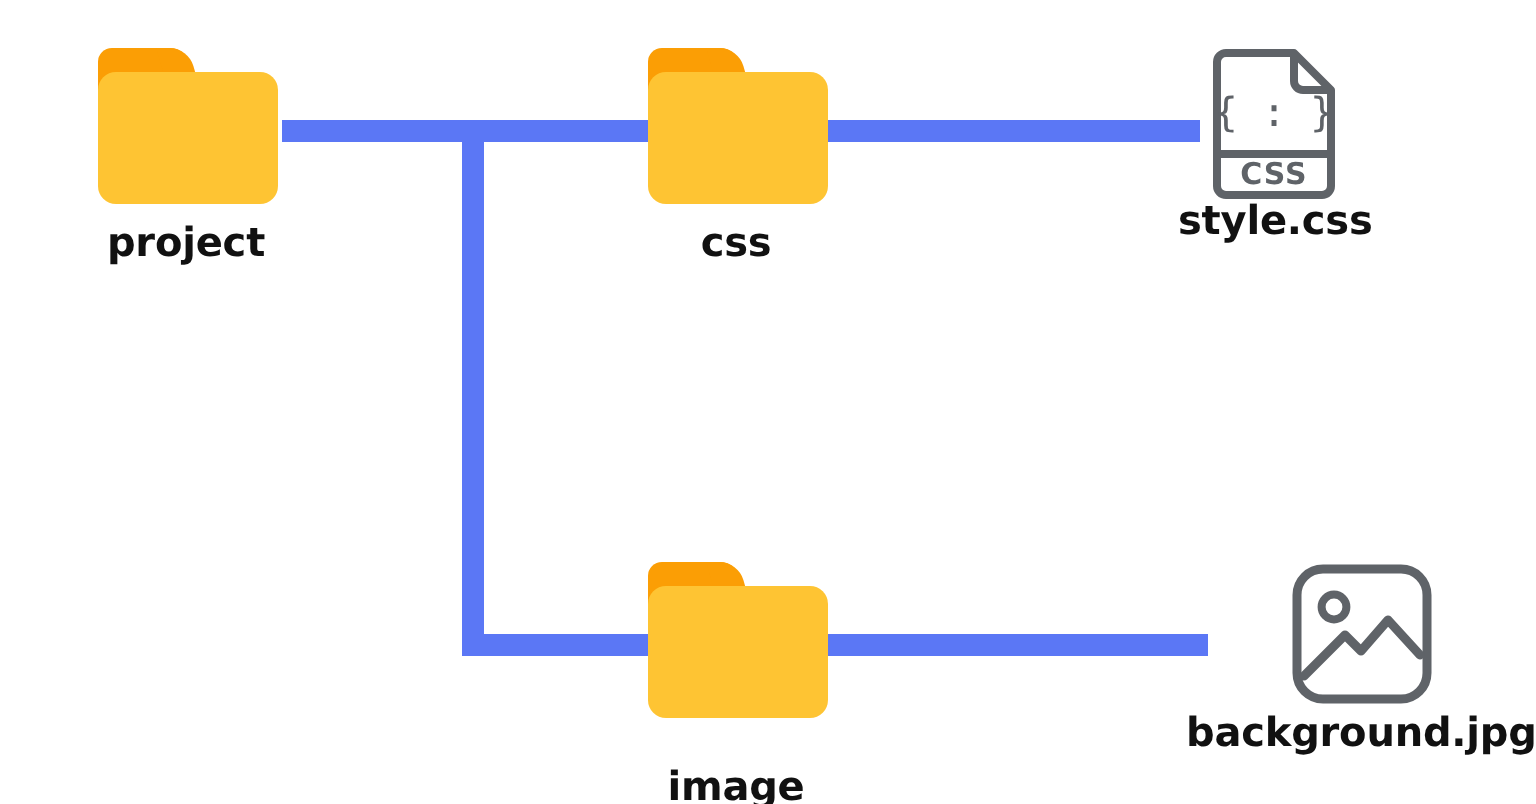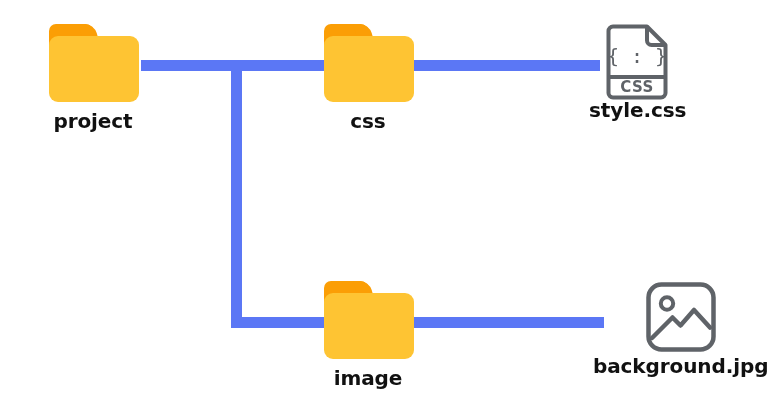--- a/index.html
+++ b/index.html
@@ -143,21 +143,21 @@
       </svg>
     </div>
     <div class="label" style="">style.css</div>
   </div>
 
   <div class="node" style="left:322px; top:281px;">
     <div class="folder">
       <div class="tab"></div>
       <div class="body"></div>
     </div>
-    <div class="label" style="margin-top:9px;">image</div>
+    <div class="label" style="margin-top:24px;">image</div>
   </div>
 
   <div class="node" style="left:593px; top:282px;">
     <div class="imgicon">
       <svg width="70" height="70" viewBox="0 0 70 70" fill="none" xmlns="http://www.w3.org/2000/svg">
         <rect x="2.5" y="2.5" width="65" height="65" rx="13" stroke="#5f6368" stroke-width="4.5" fill="#ffffff"></rect>
         <circle cx="21" cy="21.5" r="6.2" stroke="#5f6368" stroke-width="4" fill="none"></circle>
         <path d="M6 56 L26.5 35.5 L34.5 43.5 L48 28 L64 45.5" stroke="#5f6368" stroke-width="4.5" fill="none" stroke-linecap="round" stroke-linejoin="round"></path>
       </svg>
     </div>

